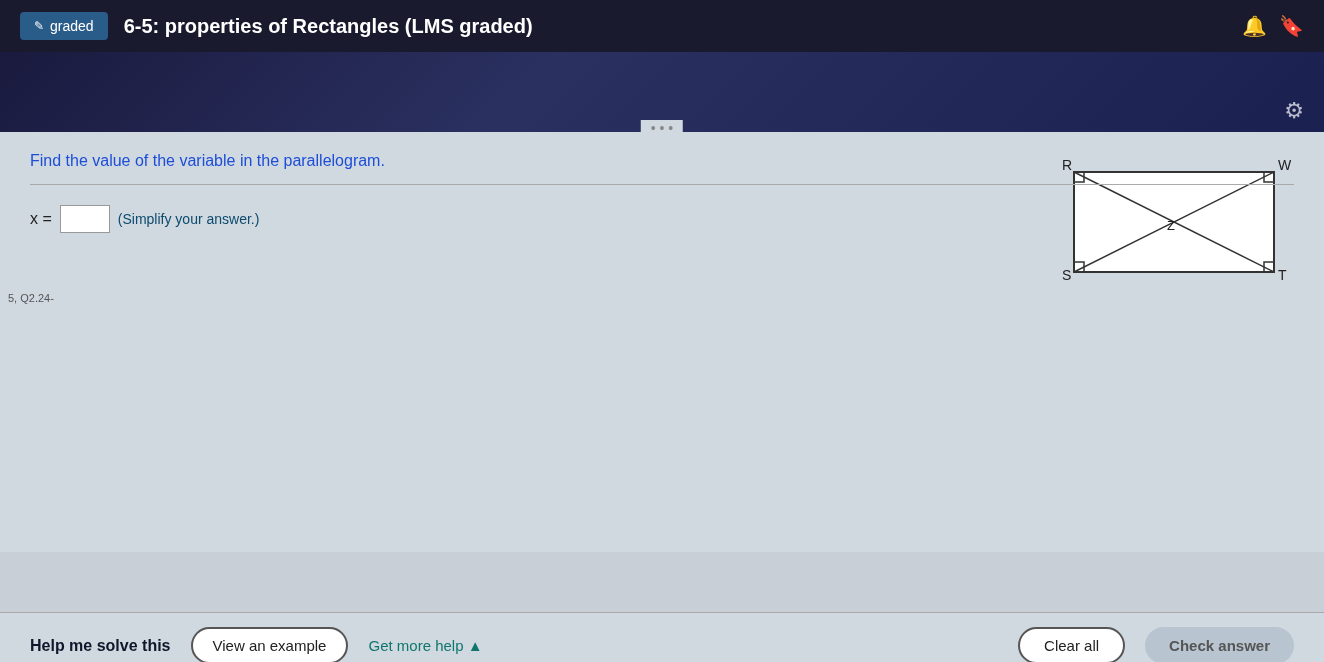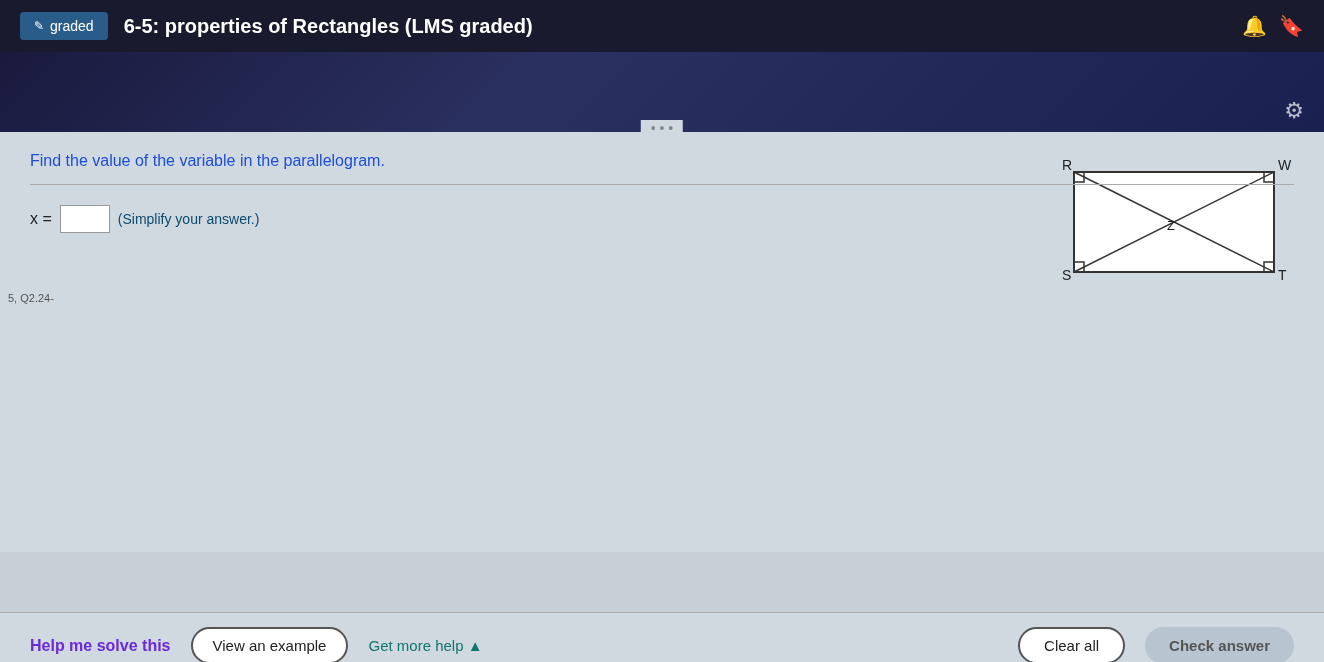--- a/index.html
+++ b/index.html
@@ -173,21 +173,21 @@
       display: flex;
       align-items: center;
       gap: 20px;
       background: #d0d8e0;
       margin-top: 60px;
     }
 
     .help-label {
       font-size: 16px;
       font-weight: bold;
-      color: #6d28d9;
+      color: #0f172a;
     }
 
     .view-example-btn {
       border: 2px solid #555;
       background: white;
       border-radius: 25px;
       padding: 8px 20px;
       font-size: 15px;
       cursor: pointer;
       color: #222;

